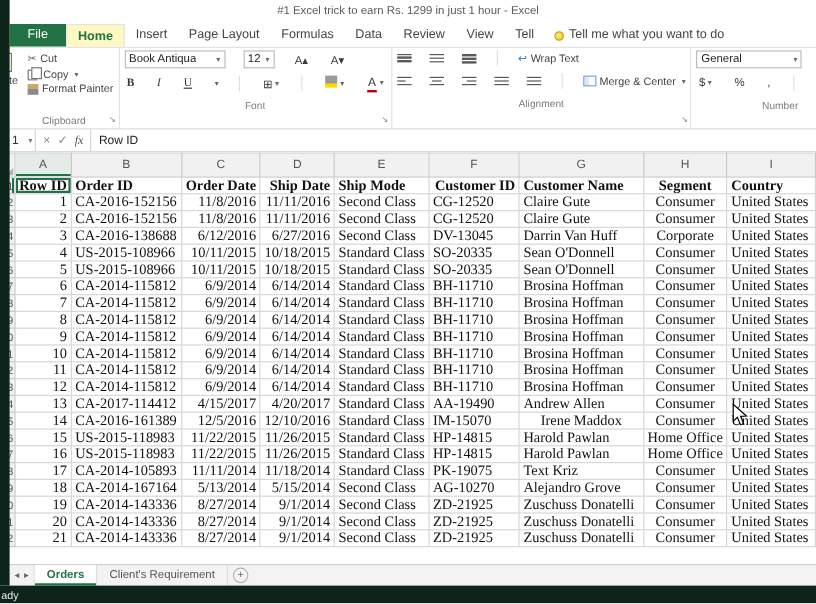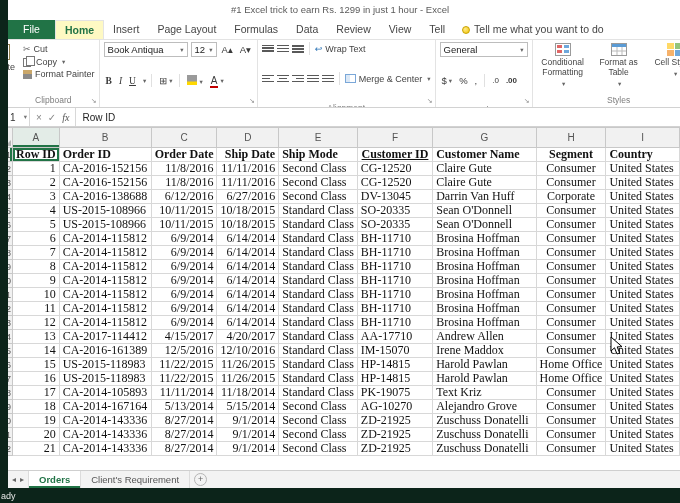--- a/index.html
+++ b/index.html
@@ -36,21 +36,21 @@
   .paste-ic{width:13px;height:16px;border:1px solid #8c7a4a;background:#fff;position:relative;display:block;}
   .paste-ic::before{content:"";position:absolute;left:2px;top:-2px;width:7px;height:3px;background:#9a9a9a;}
   .small-col{display:flex;flex-direction:column;gap:2px;padding-top:2px;}
   .sbtn{display:flex;align-items:center;gap:3px;font-size:9px;color:var(--txt);white-space:nowrap;cursor:default;}
   .cut-ic{font-size:9px;color:#666;}
   .copy-ic{position:relative;width:8px;height:9px;border:1px solid #777;background:#fff;display:inline-block;margin:2px 2px 0 0;}
   .copy-ic::after{content:"";position:absolute;left:2px;top:-3px;width:7px;height:8px;border:1px solid #777;background:#fff;}
   .fp-ic{width:9px;height:9px;display:inline-block;background:linear-gradient(180deg,#caa76a 0 45%,#8a8a8a 45% 100%);}
 
   
-  .rrow{display:flex;align-items:center;gap:3px;margin-bottom:17px;}
+  .rrow{display:flex;align-items:center;gap:15px;margin-bottom:6px;}
   .combo{display:inline-flex;align-items:center;justify-content:space-between;border:1px solid #bdbdbd;background:#fff;font-size:9.5px;color:#222;padding:0 3px;height:15px;white-space:nowrap;overflow:hidden;cursor:default;}
   .tbtn{font-size:9.5px;color:#3a3a3a;padding:0 2px;cursor:default;white-space:nowrap;}
   .vsep{width:1px;height:13px;background:#e0e0e0;margin:0 2px;}
   .b{font-weight:bold;font-family:"Liberation Serif",serif;}
   .i{font-style:italic;font-family:"Liberation Serif",serif;}
   .u{text-decoration:underline;font-family:"Liberation Serif",serif;}
   .fcolor{border-bottom:2.5px solid #c00000;line-height:9px;font-size:10px;padding:0 1px;}
   .fill-ic{width:10px;height:10px;display:inline-block;background:linear-gradient(#9a9a9a 0 6px,#ffd800 7px 10px);}
 
   
@@ -358,21 +358,21 @@
           </tr>
         </thead>
         <tbody>
           <tr class="hdr">
             <th class="gutter hl">1</th>
             <td class="sel" style="text-align: right;">Row ID</td>
             <td style="text-align: left;">Order ID</td>
             <td style="text-align: right;">Order Date</td>
             <td style="text-align: right;">Ship Date</td>
             <td style="text-align: left;">Ship Mode</td>
-            <td style="text-align: center; text-decoration: underline;">Customer ID</td>
+            <td style="text-align: right;">Customer ID</td>
             <td style="text-align: left;">Customer Name</td>
             <td style="text-align: center;">Segment</td>
             <td style="text-align: left;">Country</td>
           </tr>
           <tr>
             <th class="gutter">2</th>
             <td style="text-align: right;">1</td>
             <td style="text-align: left;">CA-2016-152156</td>
             <td style="text-align: right;">11/8/2016</td>
             <td style="text-align: right;">11/11/2016</td>
@@ -514,34 +514,34 @@
             <td style="text-align: center;">Consumer</td>
             <td style="text-align: left;">United States</td>
           </tr>
           <tr>
             <th class="gutter">14</th>
             <td style="text-align: right;">13</td>
             <td style="text-align: left;">CA-2017-114412</td>
             <td style="text-align: right;">4/15/2017</td>
             <td style="text-align: right;">4/20/2017</td>
             <td style="text-align: left;">Standard Class</td>
-            <td style="text-align: left;">AA-17710</td>
+            <td style="text-align: left;">AA-19490</td>
             <td style="text-align: left;">Andrew Allen</td>
             <td style="text-align: center;">Consumer</td>
             <td style="text-align: left;">United States</td>
           </tr>
           <tr>
             <th class="gutter">15</th>
             <td style="text-align: right;">14</td>
             <td style="text-align: left;">CA-2016-161389</td>
             <td style="text-align: right;">12/5/2016</td>
             <td style="text-align: right;">12/10/2016</td>
             <td style="text-align: left;">Standard Class</td>
             <td style="text-align: left;">IM-15070</td>
-            <td style="text-align: left;">Irene Maddox</td>
+            <td style="text-align: center;">Irene Maddox</td>
             <td style="text-align: center;">Consumer</td>
             <td style="text-align: left;">United States</td>
           </tr>
           <tr>
             <th class="gutter">16</th>
             <td style="text-align: right;">15</td>
             <td style="text-align: left;">US-2015-118983</td>
             <td style="text-align: right;">11/22/2015</td>
             <td style="text-align: right;">11/26/2015</td>
             <td style="text-align: left;">Standard Class</td>

